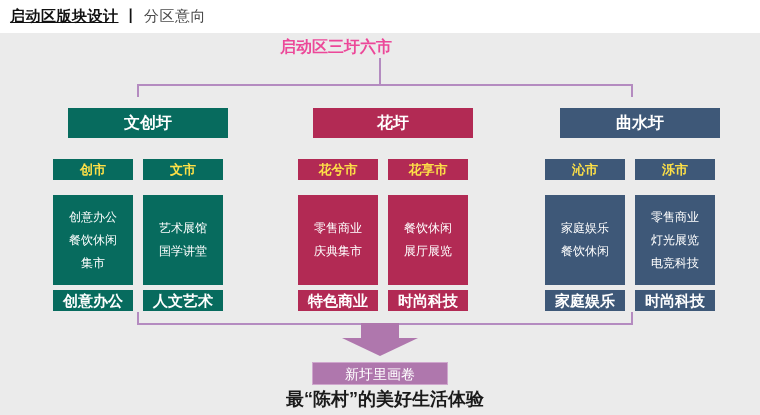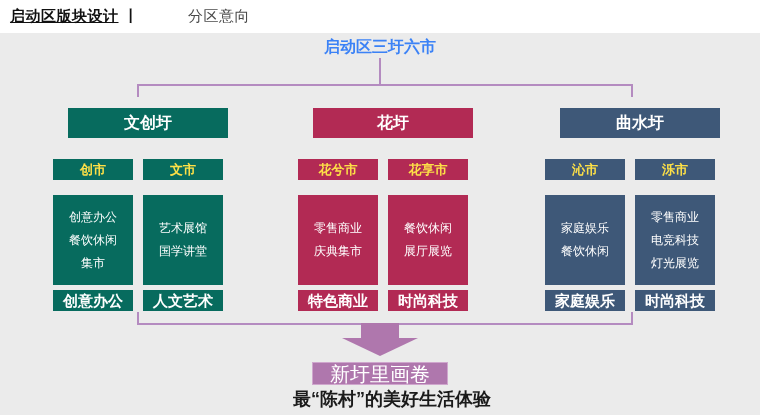--- a/index.html
+++ b/index.html
@@ -4,25 +4,25 @@
 <style>
   html,body{margin:0;padding:0;}
   body{font-family:"Liberation Sans","DejaVu Sans",sans-serif;}
   #canvas{position:relative;width:760px;height:415px;background:#ffffff;overflow:hidden;}
   .panel{position:absolute;left:0;top:33px;width:760px;height:382px;background:#ebebeb;}
 
   
   .page-title{position:absolute;left:10px;top:7px;font-size:15px;letter-spacing:.5px;white-space:nowrap;}
   .page-title .main{font-weight:700;color:#111;text-decoration:underline;}
   .page-title .sep{font-weight:700;color:#111;margin:0 5px;}
-  .page-title .sub{font-weight:400;color:#4a4a4a;margin-left:44px;}
+  .page-title .sub{font-weight:400;color:#4a4a4a;}
 
   
-  .root-label{position:absolute;left:280px;top:37px;width:200px;text-align:center;
-    font-size:16px;font-weight:700;color:#3b82f6;}
+  .root-label{position:absolute;left:280px;top:37px;width:200px;
+    font-size:16px;font-weight:700;color:#ec4899;}
 
   
   .line{position:absolute;}
   .v-line{width:2px;background:#b48bc0;}
   .bracket-down{border-top:2px solid #b48bc0;border-left:2px solid #b48bc0;border-right:2px solid #b48bc0;}
   .bracket-up{border-bottom:2px solid #b48bc0;border-left:2px solid #b48bc0;border-right:2px solid #b48bc0;}
 
   
   .group{position:absolute;top:108px;width:170px;}
   .group .header{position:absolute;left:15px;top:0;width:160px;height:30px;line-height:30px;
@@ -39,22 +39,22 @@
   .g-crimson .header,.g-crimson .market-name,.g-crimson .features,.g-crimson .tag{background:#b22a54;}
   .g-slate .header,.g-slate .market-name,.g-slate .features,.g-slate .tag{background:#3e5878;}
 
   
   .arrow-shaft{position:absolute;left:361px;top:323px;width:38px;height:15px;background:#af77ad;}
   .arrow-head{position:absolute;left:342px;top:338px;width:0;height:0;
     border-left:38px solid transparent;border-right:38px solid transparent;border-top:18px solid #af77ad;}
 
   
   .result-box{position:absolute;left:312px;top:362px;width:136px;height:23px;line-height:23px;
-    background:#af77ad;border:1px solid #cfa6cd;color:#fff;font-size:20px;text-align:center;box-sizing:border-box;}
-  .slogan{position:absolute;left:242px;top:387px;width:300px;text-align:center;
+    background:#af77ad;border:1px solid #cfa6cd;color:#fff;font-size:14px;text-align:center;box-sizing:border-box;}
+  .slogan{position:absolute;left:235px;top:387px;width:300px;text-align:center;
     font-size:18px;font-weight:700;color:#1a1a1a;white-space:nowrap;}
 </style>
 </head>
 <body>
 
 <div id="canvas">
   <div class="panel"></div>
 
   <div class="page-title">
     <span class="main">启动区版块设计</span><span class="sep">丨</span><span class="sub">分区意向</span>
@@ -113,22 +113,22 @@
       <div class="features">
         <div>家庭娱乐</div>
         <div>餐饮休闲</div>
       </div>
       <div class="tag">家庭娱乐</div>
     </div>
     <div class="col c1">
       <div class="market-name">泺市</div>
       <div class="features">
         <div>零售商业</div>
+        <div>灯光展览</div>
         <div>电竞科技</div>
-        <div>灯光展览</div>
       </div>
       <div class="tag">时尚科技</div>
     </div>
   </div>
 
   <div class="line bracket-up" style="left:137px;top:312px;width:492px;height:11px;"></div>
   <div class="arrow-shaft"></div>
   <div class="arrow-head"></div>
 
   <div class="result-box">新圩里画卷</div>

